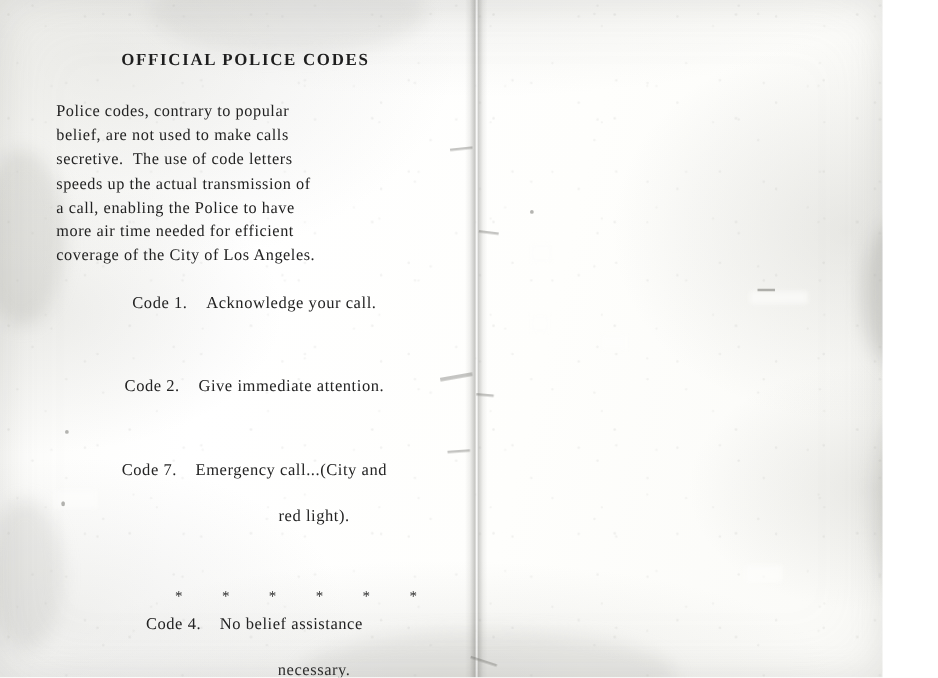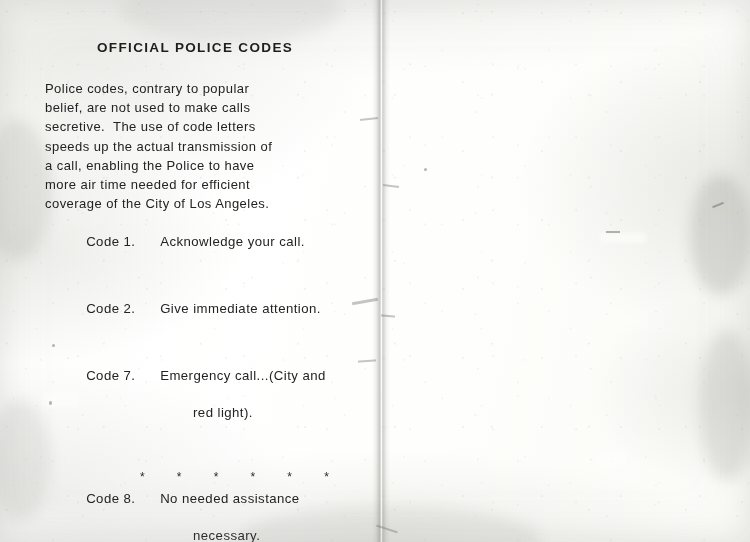--- a/index.html
+++ b/index.html
@@ -4,26 +4,27 @@
 <title>Official Police Codes</title>
 <style>
   html, body {
     margin: 0;
     padding: 0;
     background: #ffffff;
   }
 
   #scan {
     position: relative;
-    width: 750px;
+    width: 679px;
     height: 542px;
     overflow: hidden;
     background-color: #fdfdfb;
-    font-family: Liberation Sans, sans-serif;
+    font-family: Liberation Serif, serif;
     color: #2b2b2b;
+    padding-left: 27px;
   }
 
   
   .paper-base {
     position: absolute;
     inset: 0;
     background:
       radial-gradient(ellipse 55% 45% at 12% 8%,  rgba(196,196,190,0.30), rgba(196,196,190,0) 72%),
       radial-gradient(ellipse 40% 30% at 4% 46%,  rgba(186,186,180,0.26), rgba(186,186,180,0) 70%),
       radial-gradient(ellipse 45% 35% at 8% 92%,  rgba(190,190,184,0.24), rgba(190,190,184,0) 70%),
@@ -153,20 +154,21 @@
     left: 45px;
     top: 214px;
     font-size: 13.2px;
     letter-spacing: 0.45px;
     color: #232323;
   }
   .code-entry {
     margin-bottom: 11.5px;
     line-height: 18.6px;
     white-space: pre;
+    text-align: center;
   }
   .code-entry:last-child { margin-bottom: 0; }
   .code-label  { display: inline-block; width: 74px; }
   .code-desc   { display: inline; }
   .code-cont   { display: block; padding-left: 148px; }
 
   
   .asterisks {
     position: absolute;
     font-size: 12px;
@@ -248,21 +250,21 @@
         <div class="code-entry">
           <span class="code-label">Code 2.</span><span class="code-desc">Give immediate attention.</span>
         </div>
 
         <div class="code-entry">
           <span class="code-label">Code 7.</span><span class="code-desc">Emergency call...(City and</span>
           <span class="code-cont">red light).</span>
         </div>
 
         <div class="code-entry">
-          <span class="code-label">Code 8.</span><span class="code-desc">No needed assistance</span>
+          <span class="code-label">Code 4.</span><span class="code-desc">No belief assistance</span>
           <span class="code-cont">necessary.</span>
         </div>
 
       </div>
 
       <div class="asterisks asterisks-left">*  *  *  *  *  *</div>
     </div>
 
     <div class="column column-right">
       

